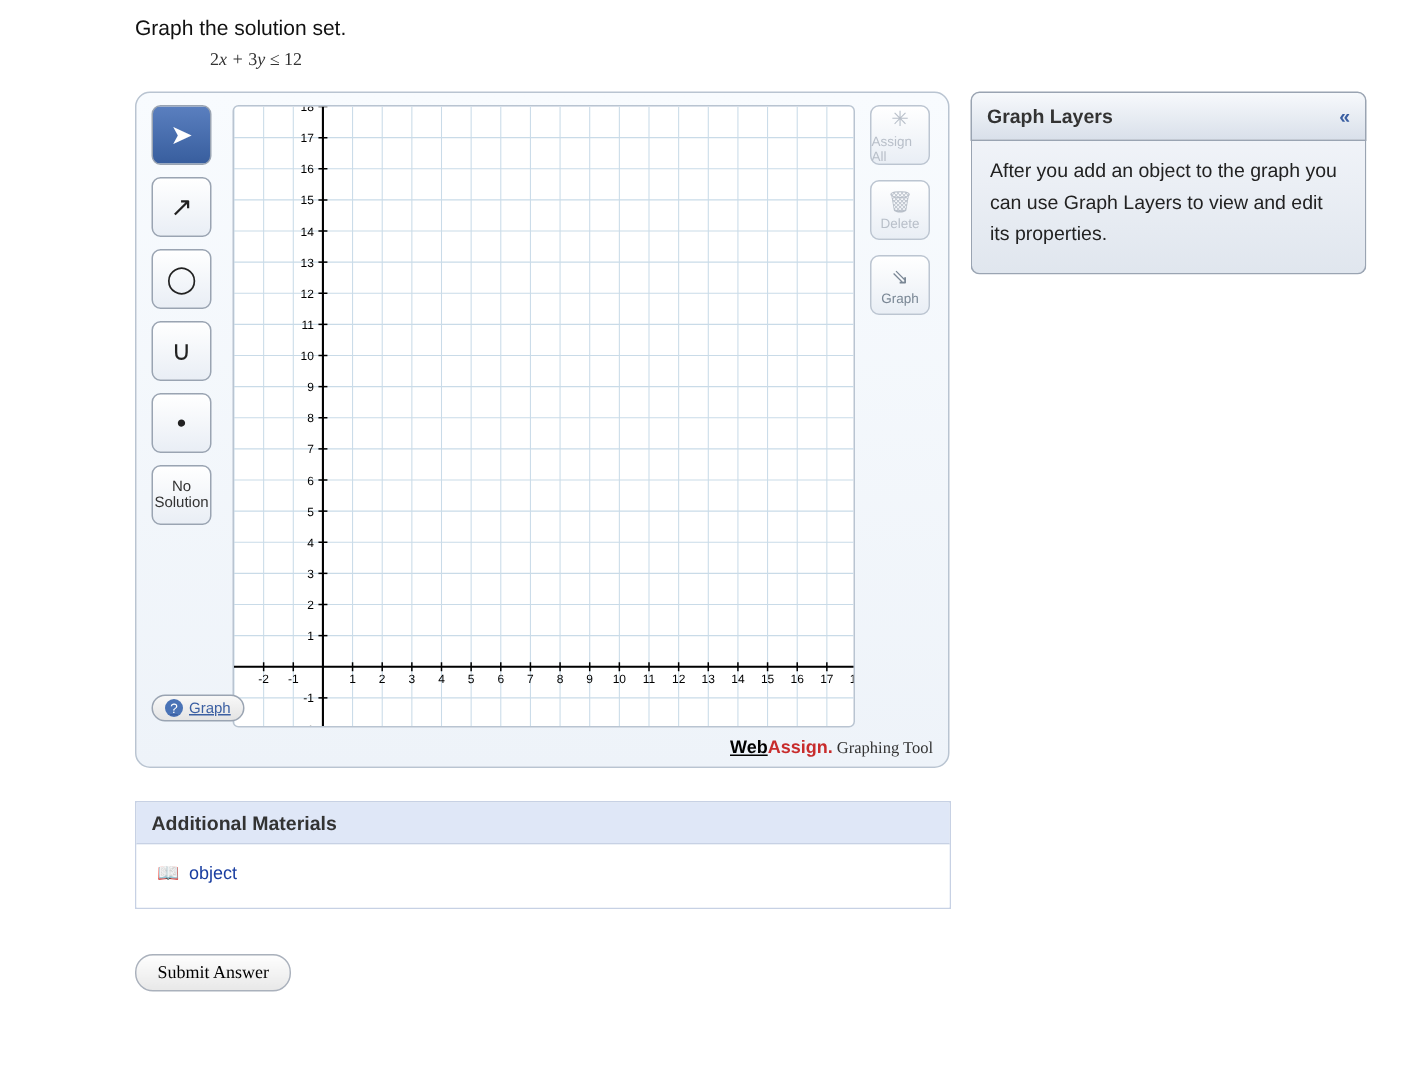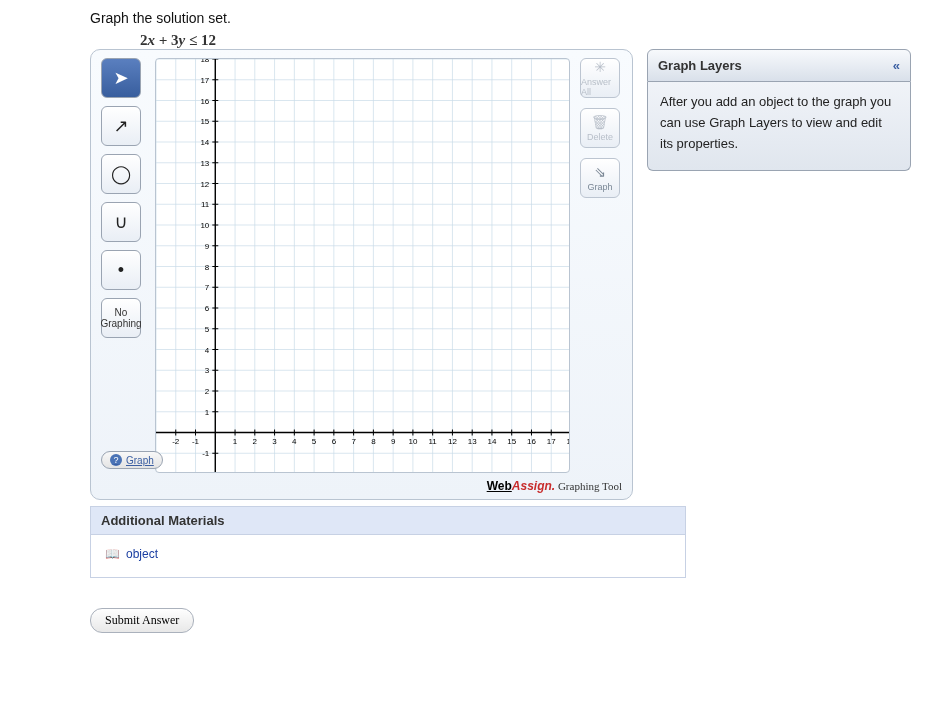--- a/index.html
+++ b/index.html
@@ -7,21 +7,21 @@
     margin: 0;
     font-family: Verdana, Geneva, sans-serif;
     font-size: 12px;
     background: #fff;
     color: #333;
   }
   .page-wrap {
     padding: 10px 36px 10px 90px;
   }
   .prompt { color: #111; font-size: 14px; margin-bottom: 6px; }
-  .math { font-family: "Times New Roman", serif; font-style: italic; font-size: 15px; margin-left: 50px; margin-bottom: 0; font-weight: bold; }
+  .math { font-family: "Times New Roman", serif; font-style: italic; font-size: 12px; margin-left: 50px; margin-bottom: 14px; }
   .math .num { font-style: normal; }
 
   .main-row { display: flex; align-items: flex-start; gap: 14px; }
 
   .graph-card {
     border: 1px solid #b9c4d1;
     border-radius: 10px;
     background: linear-gradient(#f8fbfe,#eef3f9);
     width: 545px;
     padding: 8px 10px 6px 10px;
@@ -87,21 +87,21 @@
     width: 12px; height: 12px; display: inline-flex; align-items: center; justify-content: center;
     font-size: 9px; text-decoration: none;
   }
 
   .brand {
     text-align: right;
     font-size: 12px;
     margin-top: 6px;
     font-family: Verdana, sans-serif;
   }
-  .brand b { color: #000; text-decoration: underline; } .brand .a { color: #c82c2c; font-weight: bold; font-style: italic; } .brand .rest { color: #333; font-weight: normal; font-size: 11px; font-family: Liberation Serif, serif; }
+  .brand b { color: #000; text-decoration: underline; } .brand .a { color: #c82c2c; font-weight: bold; } .brand .rest { color: #333; font-weight: normal; font-size: 11px; font-family: Liberation Serif, serif; }
 
   
   .layers-panel {
     width: 288px;
   }
   .layers-head {
     border: 1px solid #9aa4b2;
     border-radius: 6px 6px 0 0;
     background: linear-gradient(#f7f9fc,#d9e0ea);
     padding: 8px 10px;
@@ -116,22 +116,22 @@
     background: linear-gradient(#f0f3f8,#e0e6ee);
     padding: 10px 12px 16px 12px;
     font-size: 13px;
     color: #222;
     line-height: 1.6;
   }
   .chev { color: #3b5fa2; font-size: 13px; font-weight: bold; }
 
   
   .addl {
-    width: 596px;
-    margin-top: 6px;
+    width: 544px;
+    margin-top: 22px;
     border: 1px solid #c7d1e4;
   }
   .addl-head {
     background: #dfe7f7;
     padding: 6px 10px;
     font-weight: bold;
     border-bottom: 1px solid #c7d1e4;
     font-size: 13px;
   }
   .addl-body {
@@ -177,21 +177,21 @@
             <div class="tool-btn">
               <span class="glyph">◯</span>
             </div>
             <div class="tool-btn">
               <span class="glyph">∪</span>
             </div>
             <div class="tool-btn">
               <span class="glyph">•</span>
             </div>
             <div class="tool-btn nosol" style="white-space: pre;">No
-Graphing</div>
+Solution</div>
           </div>
 
         <div class="canvas-holder">
           <svg id="grid-svg" width="415" height="415">
               <line x1="0" y1="0" x2="0" y2="415" stroke="#c9dbe8" stroke-width="0.7"></line>
               <line x1="19.76190476190476" y1="0" x2="19.76190476190476" y2="415" stroke="#c9dbe8" stroke-width="0.7"></line>
               <line x1="39.52380952380952" y1="0" x2="39.52380952380952" y2="415" stroke="#c9dbe8" stroke-width="0.7"></line>
               <line x1="59.285714285714285" y1="0" x2="59.285714285714285" y2="415" stroke="#c9dbe8" stroke-width="0.7"></line>
               <line x1="79.04761904761904" y1="0" x2="79.04761904761904" y2="415" stroke="#c9dbe8" stroke-width="0.7"></line>
               <line x1="98.80952380952381" y1="0" x2="98.80952380952381" y2="415" stroke="#c9dbe8" stroke-width="0.7"></line>
@@ -313,21 +313,21 @@
               <line x1="56.285714285714285" y1="20.75" x2="62.285714285714285" y2="20.75" stroke="#000" stroke-width="1"></line>
               <text x="53.285714285714285" y="23.75" font-size="8" fill="#000" text-anchor="end">17</text>
               <line x1="56.285714285714285" y1="0" x2="62.285714285714285" y2="0" stroke="#000" stroke-width="1"></line>
               <text x="53.285714285714285" y="3" font-size="8" fill="#000" text-anchor="end">18</text>
             </svg>
         </div>
 
         <div class="right-col" id="right-col">
             <div class="r-btn disabled">
               <span class="ico">✳</span>
-              <span>Answer All</span>
+              <span>Assign All</span>
             </div>
             <div class="r-btn disabled">
               <span class="ico">🗑</span>
               <span>Delete</span>
             </div>
             <div class="r-btn">
               <span class="ico">⇘</span>
               <span>Graph</span>
             </div>
           </div>

